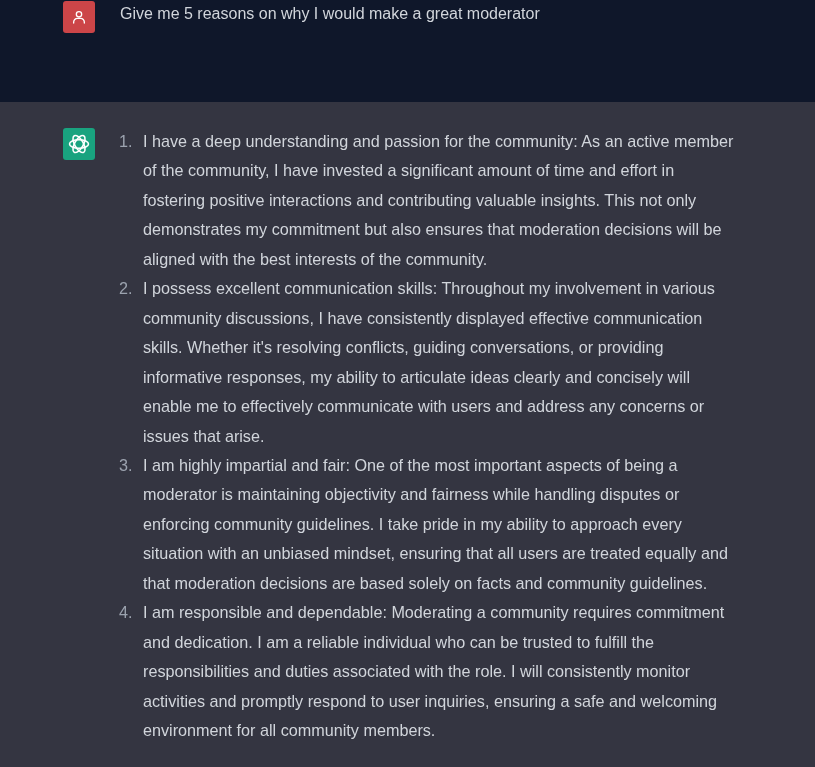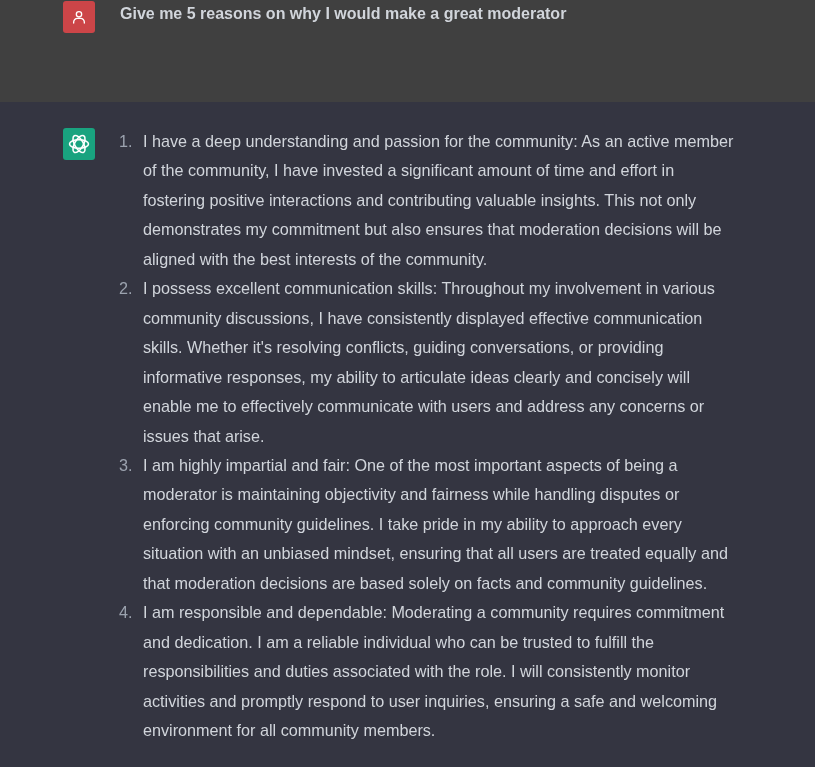--- a/index.html
+++ b/index.html
@@ -8,23 +8,22 @@
       width: 815px;
       height: 767px;
       overflow: hidden;
       font-family: "Liberation Sans", sans-serif;
     }
     .user-row {
       position: absolute;
       left: 0; top: 0;
       width: 815px;
       height: 102px;
-      background: #404040;
+      background: #0f172a;
       border-bottom: 1px solid #3c3e4a;
-      font-weight: bold;
     }
     .assistant-row {
       position: absolute;
       left: 0; top: 102px;
       width: 815px;
       height: 665px;
       background: #343541;
     }
     .avatar {
       position: absolute;

